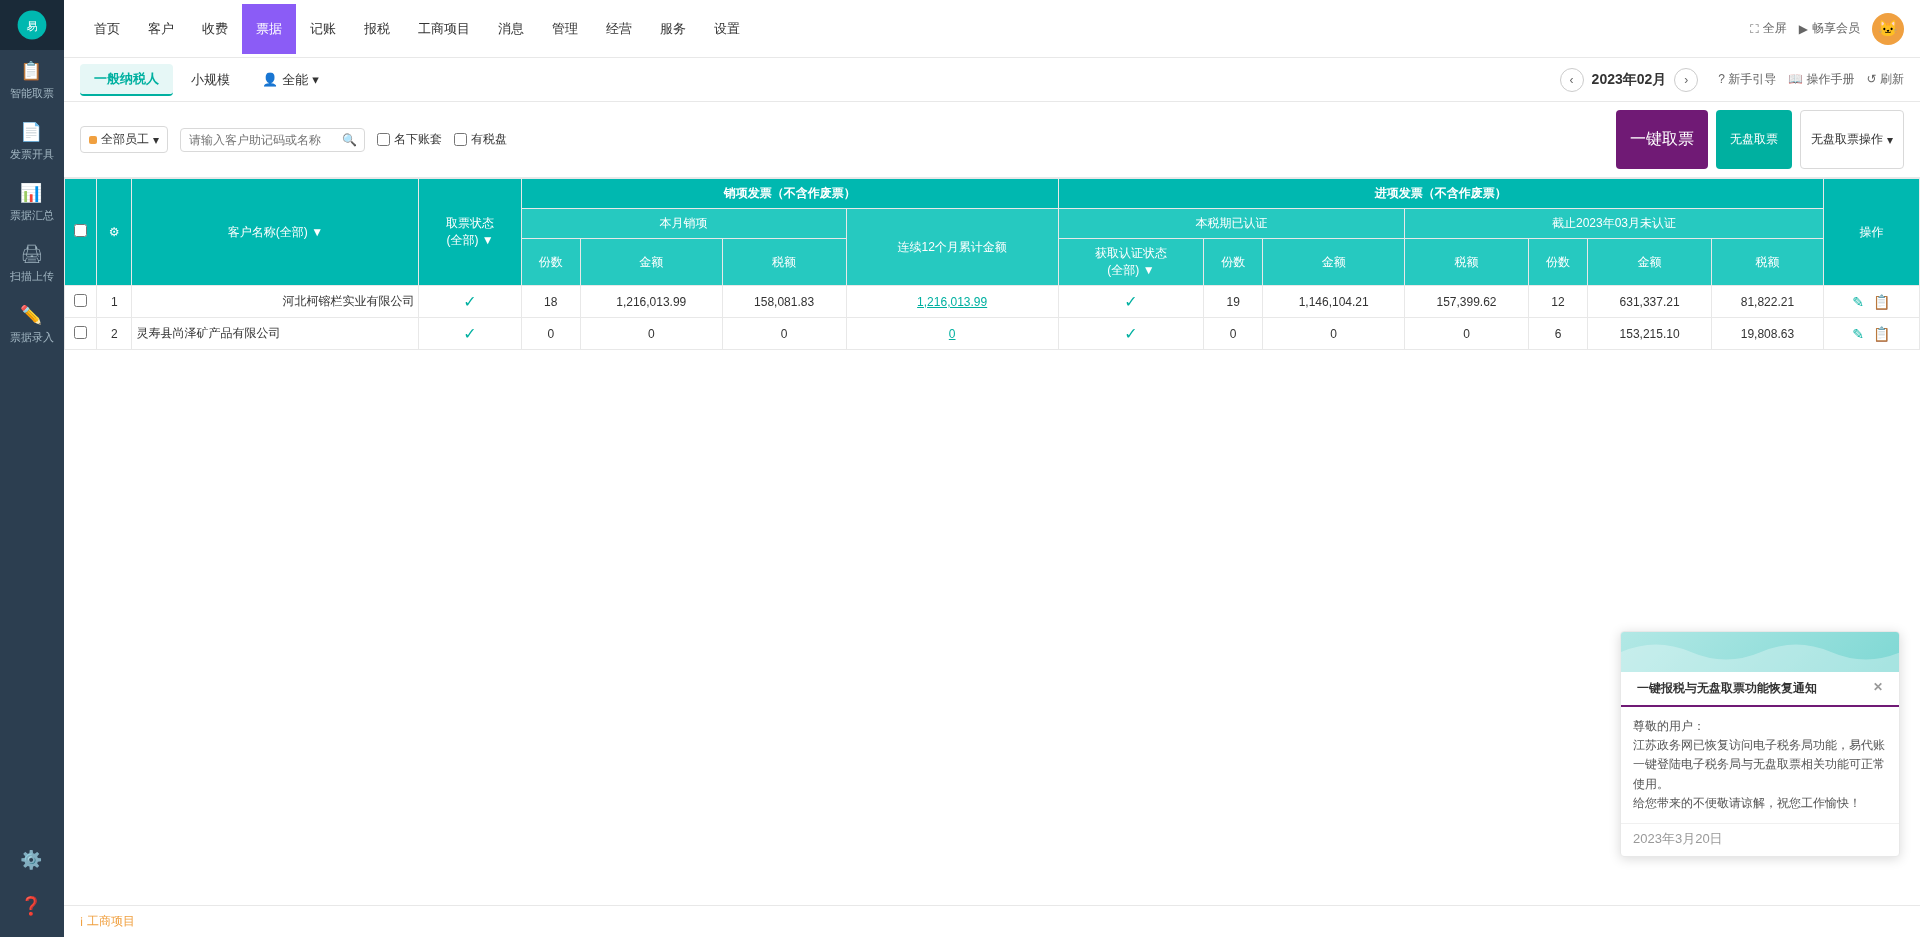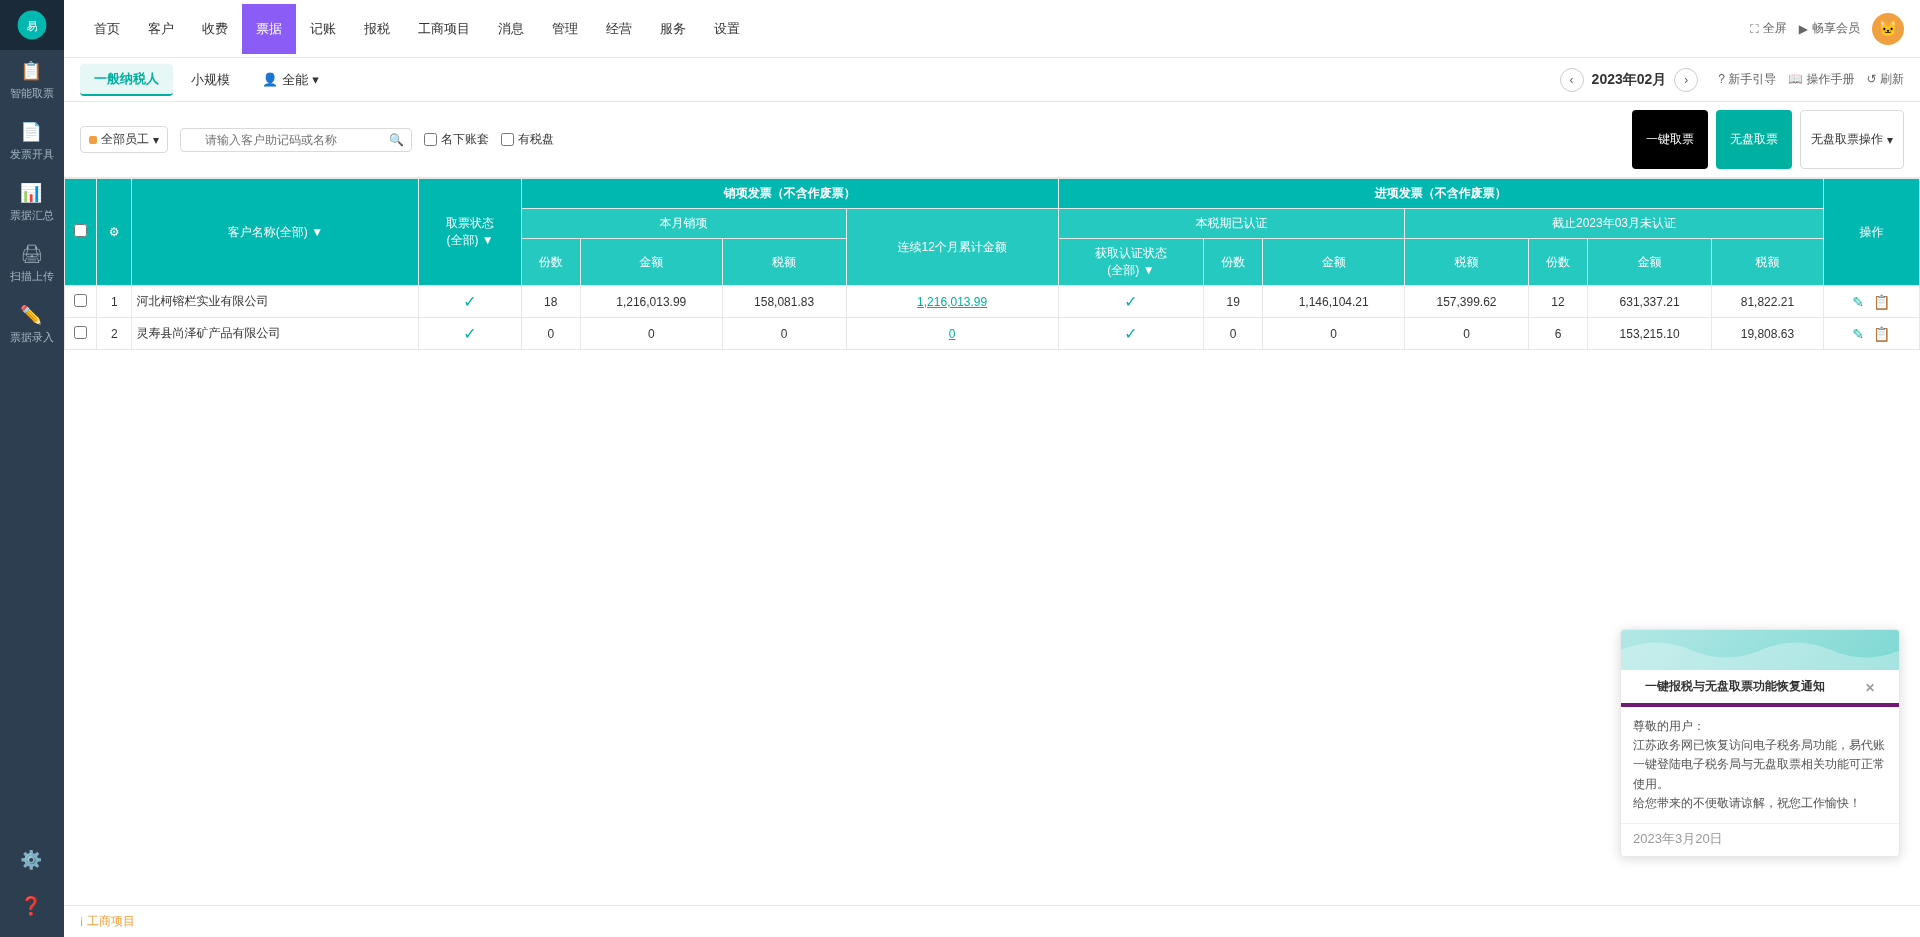--- a/index.html
+++ b/index.html
@@ -206,23 +206,23 @@
       border-radius: 2px;
     }
     .search-input-wrap {
       position: relative;
       display: flex;
       align-items: center;
     }
     .search-input {
       border: 1px solid #d9d9d9;
       border-radius: 4px;
-      padding: 4px 28px 4px 24px;
-      font-size: 12px;
-      width: 232px;
+      padding: 4px 28px 4px 8px;
+      font-size: 12px;
+      width: 185px;
       outline: none;
     }
     .search-icon {
       position: absolute;
       right: 8px;
       color: #999;
       cursor: pointer;
     }
     .checkbox-item {
       display: flex;
@@ -231,27 +231,27 @@
       cursor: pointer;
       font-size: 12px;
       color: #333;
     }
     .filter-right {
       margin-left: auto;
       display: flex;
       gap: 8px;
     }
     .btn-primary {
-      background: #000000;
+      background: #701a75;
       color: #fff;
       border: none;
       border-radius: 4px;
       padding: 6px 14px;
       cursor: pointer;
-      font-size: 12px;
+      font-size: 16px;
     }
     .btn-danger {
       background: #00b0a0;
       color: #fff;
       border: none;
       border-radius: 4px;
       padding: 6px 14px;
       cursor: pointer;
       font-size: 12px;
     }
@@ -313,25 +313,25 @@
       background: #fff;
       border: 1px solid #e8e8e8;
       border-radius: 4px;
       box-shadow: 0 2px 12px rgba(0,0,0,0.15);
       font-size: 12px;
       color: #333;
       overflow: hidden;
     }
     .notification-header {
       display: flex;
-      align-items: flex-end;
+      align-items: flex-start;
       justify-content: space-between;
-      padding: 8px 24px;
+      padding: 8px 16px;
       font-weight: bold;
-      border-bottom: 4px solid #701a75;
+      border-bottom: 2px solid #701a75;
       color: #333;
     }
     .notification-close {
       cursor: pointer;
       color: #999;
     }
     .notification-body {
       padding: 10px 12px;
       line-height: 1.6;
       color: #555;
@@ -523,21 +523,21 @@
             <th class="sub-header">税额</th>
             <th class="sub-header">份数</th>
             <th class="sub-header">金额</th>
             <th class="sub-header">税额</th>
           </tr>
         </thead>
         <tbody id="table-body">
         <tr>
       <td><input type="checkbox" style=""></td>
       <td>1</td>
-      <td style="text-align:left;">河北柯镕栏实业有限公司</td>
+      <td style="text-align:right;">河北柯镕栏实业有限公司</td>
       <td><span style="color:#00b0a0;font-size:16px;">✓</span></td>
       <td>18</td>
       <td>1,216,013.99</td>
       <td>158,081.83</td>
       <td><a class="underline">1,216,013.99</a></td>
       <td><span style="color:#00b0a0;font-size:16px;">✓</span></td>
       <td>19</td>
       <td>1,146,104.21</td>
       <td>157,399.62</td>
       <td>12</td>

